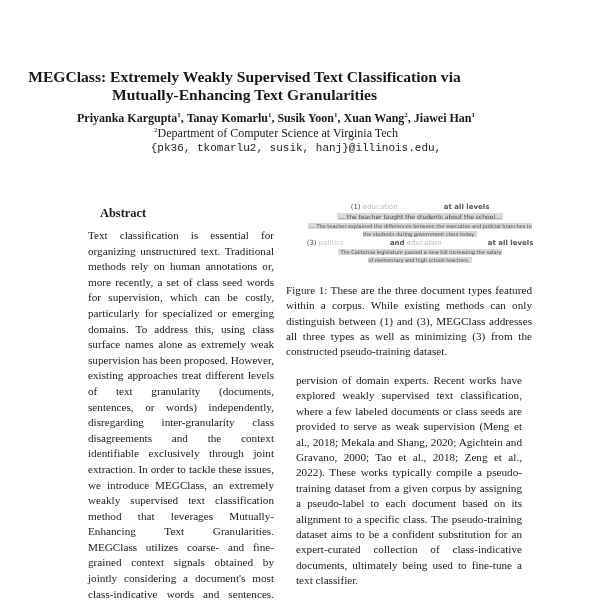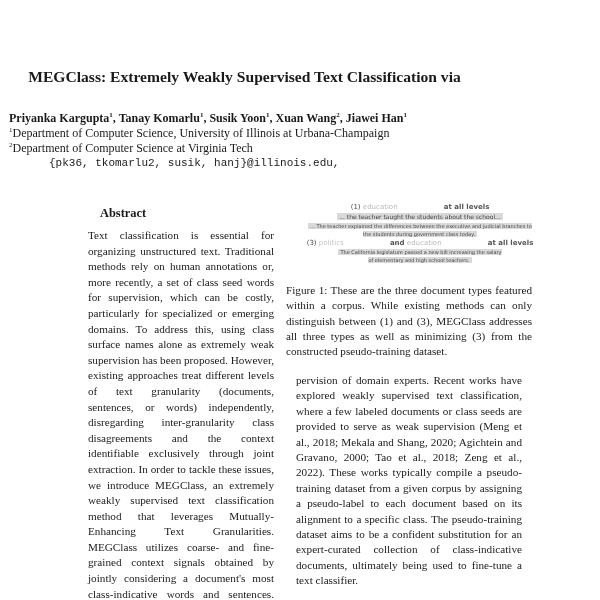--- a/index.html
+++ b/index.html
@@ -1,18 +1,18 @@
 <!DOCTYPE html>
 <html><head>
 <meta charset="utf-8">
 <style>
   html, body { margin: 0; padding: 0; background: #ffffff; }
   body { width: 600px; height: 600px; overflow: hidden; position: relative; font-family: "Liberation Serif", serif; color: #1a1a1a; }
   .title { position: absolute; top: 68px; left: 0; width: 489px; text-align: center; font-weight: bold; font-size: 15.6px; line-height: 18px; }
-  .authors { position: absolute; top: 111px; left: 9px; width: 552px; font-size: 12px; line-height: 15px; }
+  .authors { position: absolute; top: 111px; left: 0; width: 552px; text-align: center; font-size: 12px; line-height: 15px; }
   .authors .names { font-weight: bold; }
   .authors sup { font-size: 7px; vertical-align: 5px; line-height: 0; }
   .authors .mono { font-family: "Liberation Mono", monospace; font-size: 11px; margin-left: 40px; }
   .abstract-head { position: absolute; top: 206px; left: 100px; width: 160px; font-weight: bold; font-size: 12.4px; }
   .abstract { position: absolute; top: 228px; left: 88px; width: 186px; font-size: 11.2px; line-height: 15.6px; text-align: justify; hyphens: manual; }
   .figure { position: absolute; top: 202px; left: 306px; width: 228px; height: 72px; font-family: "DejaVu Sans", sans-serif; color: #444; text-align: center; }
   .fig-line { font-size: 6px; line-height: 10px; white-space: nowrap; }
   .fig-head { font-size: 7px; line-height: 10px; }
   .fig-line .hl { background: #d9d9d9; padding: 0 2px; }
   .fig-line .col1 { color: #b9b9b9; }
@@ -21,31 +21,31 @@
   .caption { position: absolute; top: 283px; left: 286px; width: 246px; font-size: 11.2px; line-height: 15.3px; text-align: justify; }
   .body-right { position: absolute; top: 363px; left: 286px; width: 246px; font-size: 11.2px; line-height: 15.4px; text-align: justify; }
   .body-right p { margin: 10px; }
   .body-right p.indent { text-indent: 11px; margin-top: 5px; }
 </style>
 </head>
 <body>
 
 <div class="title">
   <div>MEGClass: Extremely Weakly Supervised Text Classification via</div>
+  <div>Mutually-Enhancing Text Granularities</div>
 </div>
 
 <div class="authors">
   <div class="names">
     <span>Priyanka Kargupta</span><sup>1</sup>,
     <span>Tanay Komarlu</span><sup>1</sup>,
     <span>Susik Yoon</span><sup>1</sup>,
     <span>Xuan Wang</span><sup>2</sup>,
     <span>Jiawei Han</span><sup>1</sup>
   </div>
-  <div><sup>1</sup><span>Department of Computer Science, University of Illinois at Urbana-Champaign</span></div>
   <div><sup>2</sup><span>Department of Computer Science at Virginia Tech</span></div>
   <div class="mono">{pk36, tkomarlu2, susik, hanj}@illinois.edu,</div>
 </div>
 
 <div class="abstract-head">Abstract</div>
 <div class="abstract">Text classification is essential for organizing unstructured text. Traditional methods rely on human annotations or, more recently, a set of class seed words for supervision, which can be costly, particularly for specialized or emerging domains. To address this, using class surface names alone as extremely weak supervision has been proposed. However, existing approaches treat different levels of text granularity (documents, sentences, or words) independently, disregarding inter-granularity class disagreements and the context identifiable exclusively through joint extraction. In order to tackle these issues, we introduce MEGClass, an extremely weakly supervised text classification method that leverages Mutually-Enhancing Text Granularities. MEGClass utilizes coarse- and fine-grained context signals obtained by jointly considering a document's most class-indicative words and sentences. This approach enables the learning of a contextualized document representation that captures the most discriminative class indicators. By preserving the heterogeneity of potential classes, MEGClass can select the most informative class-indicative documents as iterative feedback to enhance the initial word-based class representations and ultimately fine-tune a pre-trained text classifier. Extensive experiments on seven benchmark datasets demonstrate that MEGClass outperforms other weakly and extremely weakly supervised methods.</div>
 
 <div class="figure">
   <div class="fig-line fig-head">
     <span>(1)</span>

